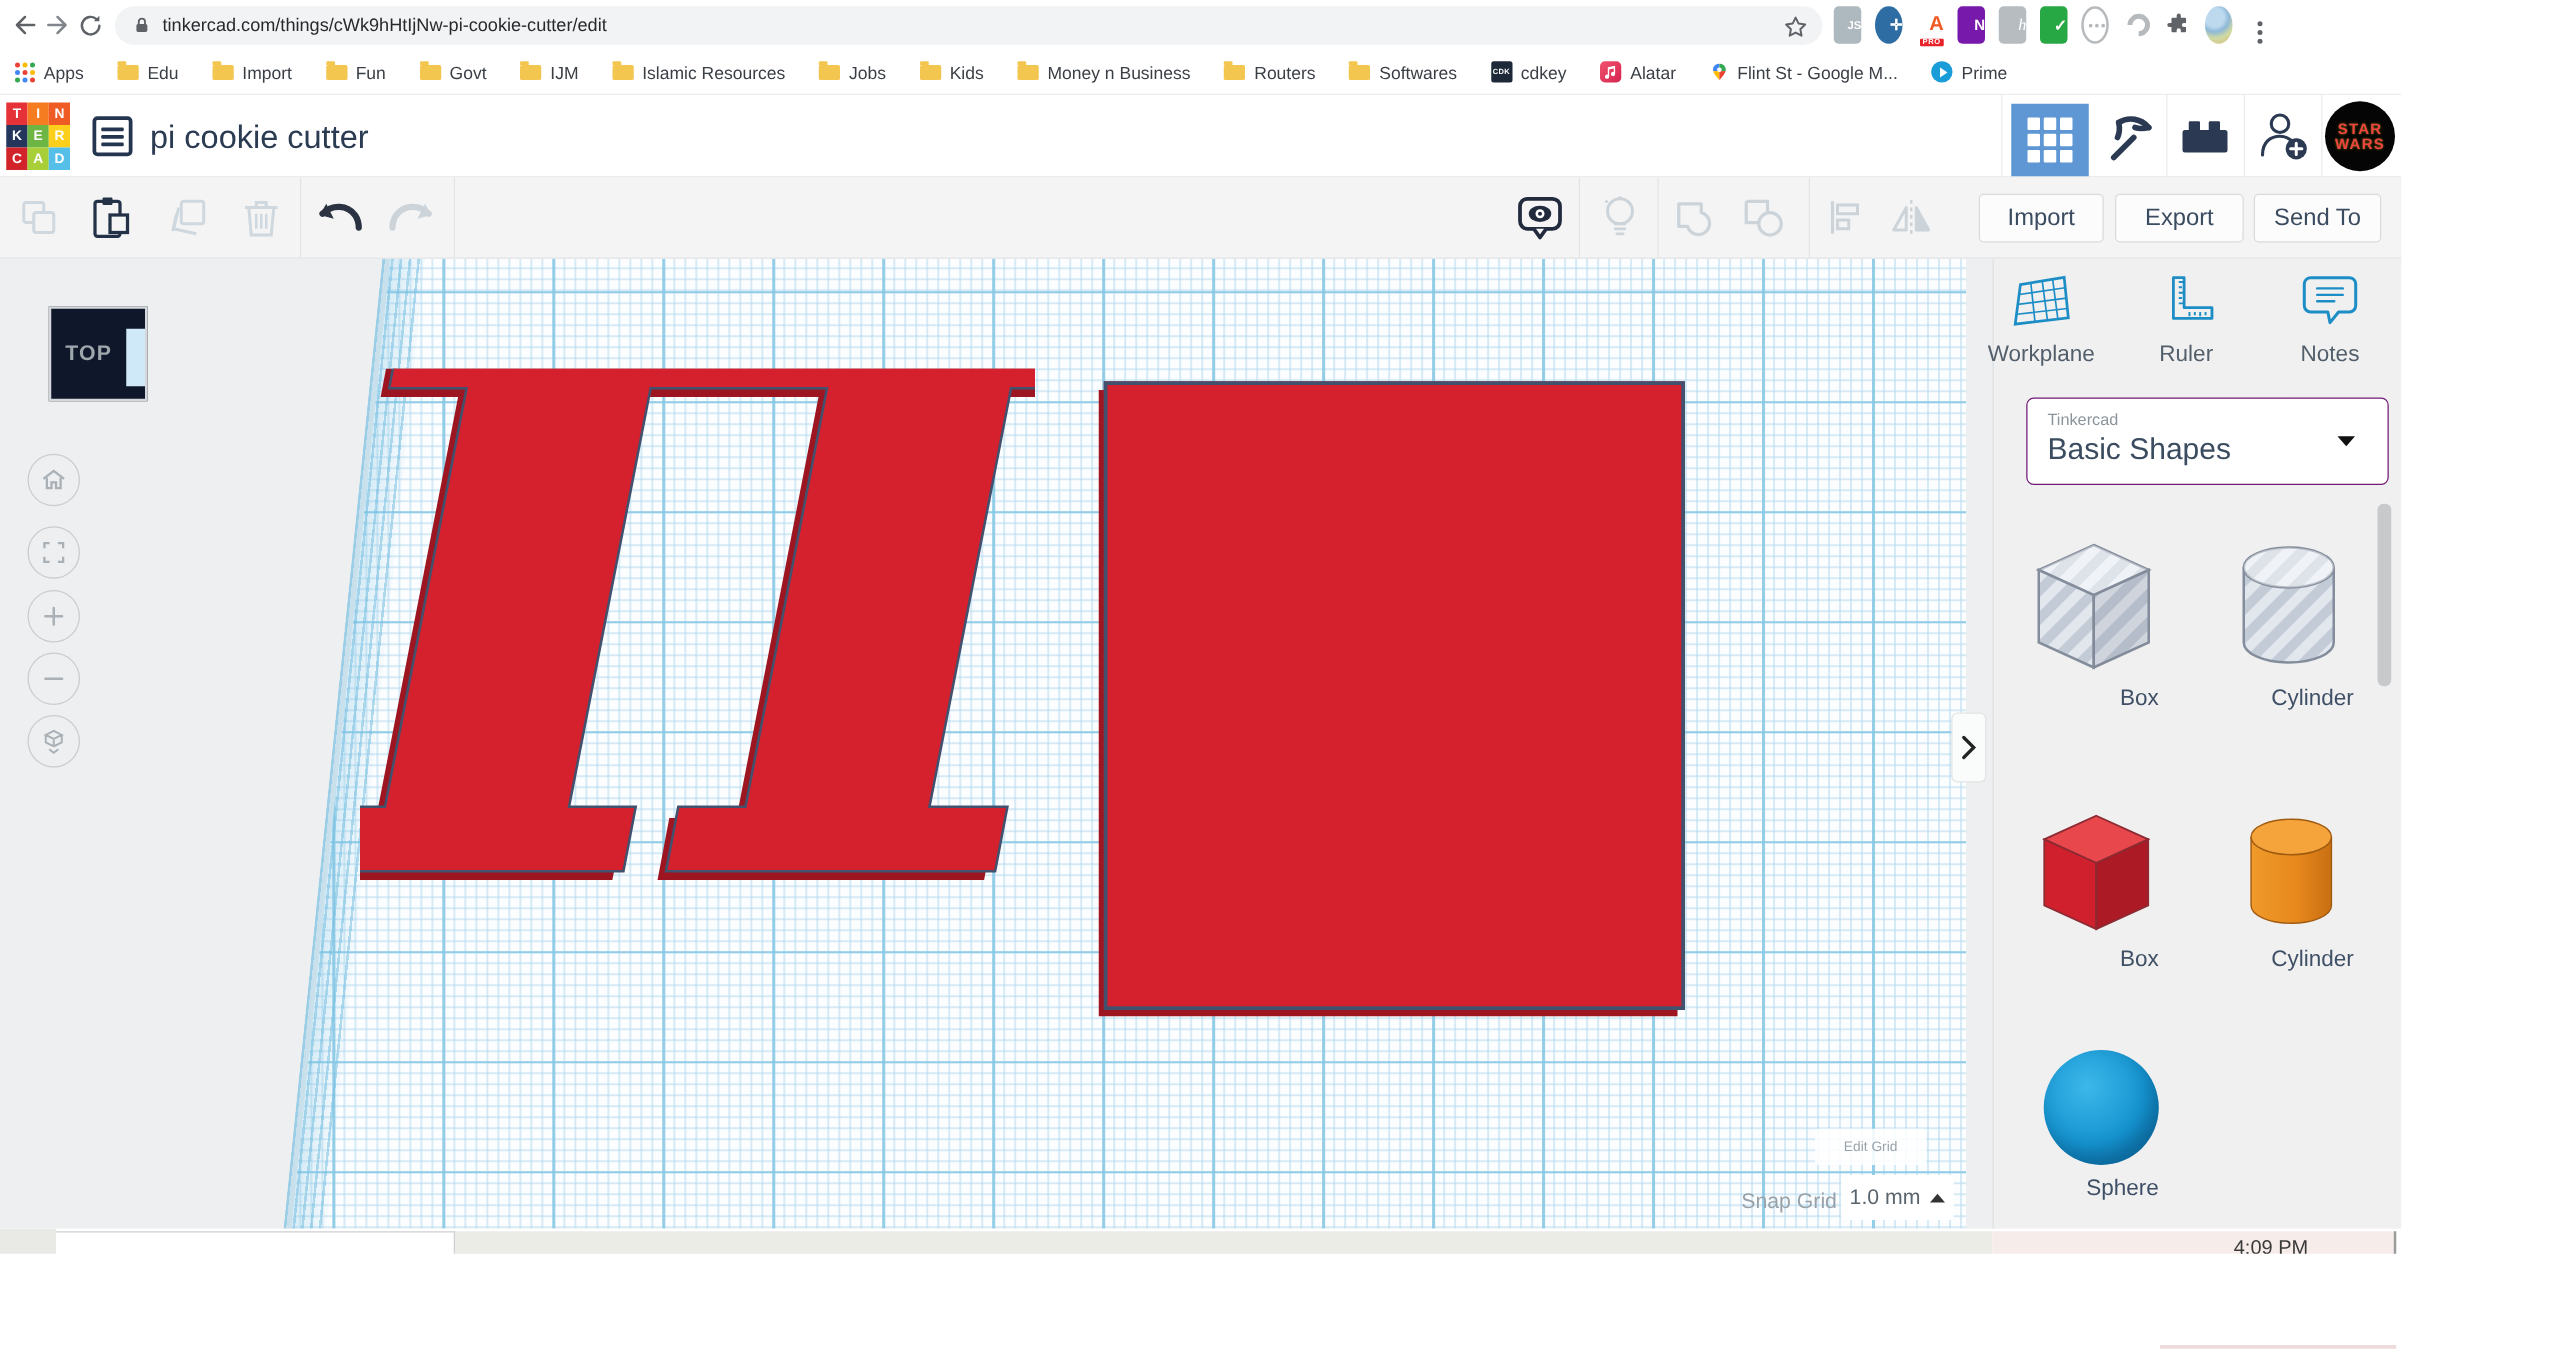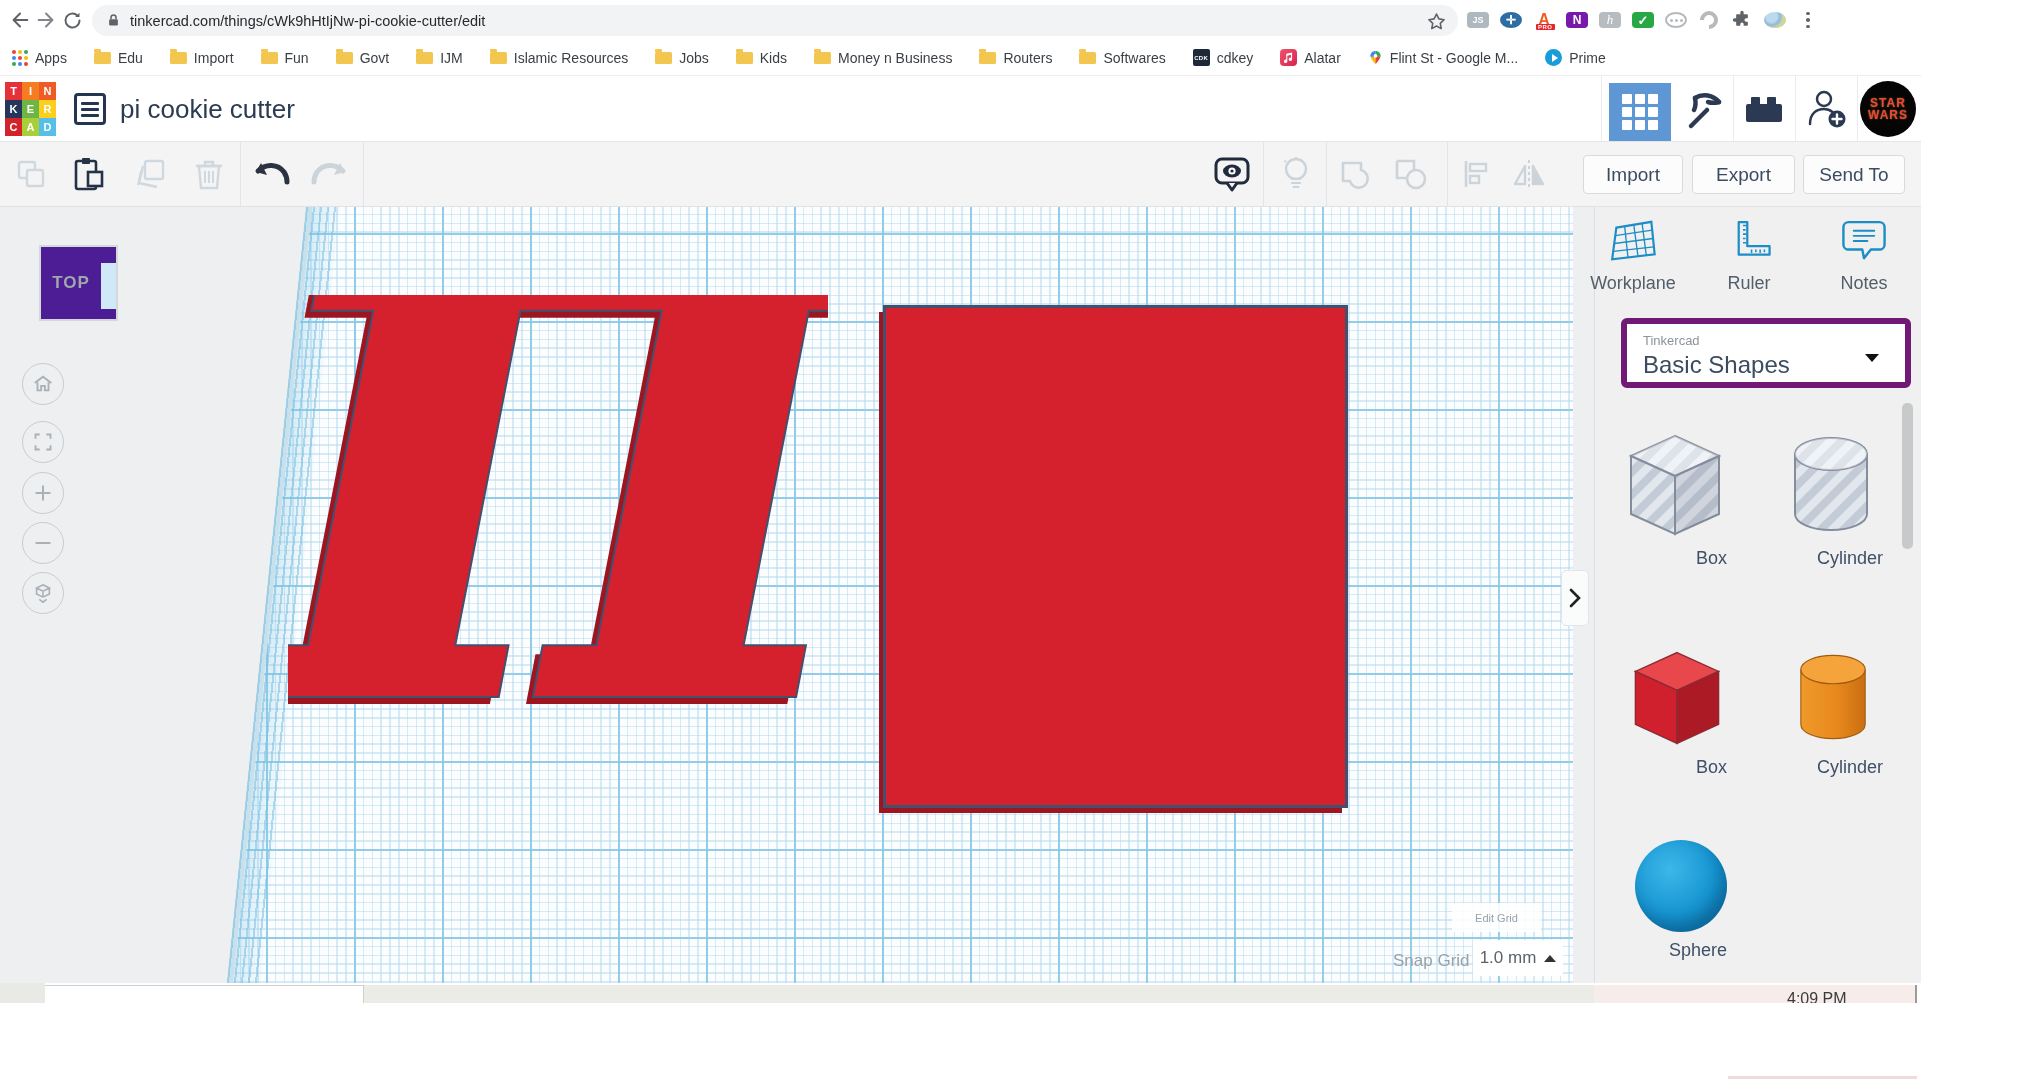--- a/index.html
+++ b/index.html
@@ -7,21 +7,21 @@
 .screen{position:relative;width:2040px;height:1086px;background:#fff;overflow:hidden;}
 svg{display:block;}
 
 
 .chrome-bar{position:absolute;left:0;top:0;width:1921px;height:40px;background:#fff;}
 .nav-ic{position:absolute;top:5px;width:30px;height:30px;display:flex;align-items:center;justify-content:center;border-radius:50%;}
 .addr-pill{position:absolute;left:92px;top:5px;width:1366px;height:31px;background:#f1f3f4;border-radius:16px;display:flex;align-items:center;padding:0 14px;}
 .url-text{margin-left:9px;font-size:14.5px;color:#27292d;white-space:nowrap;}
 .star-btn{position:absolute;right:9px;top:3px;width:26px;height:26px;display:flex;align-items:center;justify-content:center;}
 .ext-row{position:absolute;left:1467px;top:8px;height:24px;display:flex;gap:11px;align-items:center;}
-.ext{width:22px;height:16px;display:flex;align-items:center;justify-content:center;flex:0 0 auto;}
+.ext{width:22px;height:30px;display:flex;align-items:center;justify-content:flex-end;flex:0 0 auto;}
 .ext-js{background:#aeb8bf;border-radius:4px;color:#fff;font-size:9px;font-weight:bold;}
 .ext-circle-plus{background:#2d6da3;border-radius:50%;color:#fff;font-size:12px;font-weight:bold;}
 .ext-apro{position:relative;color:#f05a23;font-weight:bold;font-size:16px;}
 .ext-apro .pro{position:absolute;left:3px;bottom:-2px;background:#e8232a;color:#fff;font-size:6px;font-weight:bold;padding:0 2px;border-radius:1px;letter-spacing:.5px;}
 .ext-onenote{background:#7719aa;border-radius:4px;color:#fff;font-size:12px;font-weight:bold;}
 .ext-honey{background:#b7bcc0;border-radius:4px;color:#fff;font-size:13px;font-style:italic;font-family:"Liberation Serif",serif;}
 .ext-check{background:#28a745;border-radius:4px;color:#fff;font-size:13px;font-weight:bold;}
 .ext-dots{border:2px solid #b6babd;border-radius:50%;background:#fff;}
 .ext-dots i{width:3px;height:3px;border-radius:50%;background:#b6babd;margin:0 1px;}
 .ext-magnet{border:4px solid #b6babd;border-bottom-color:transparent;border-radius:50%;width:18px;height:18px;transform:rotate(45deg);}
@@ -75,36 +75,36 @@
   repeating-linear-gradient(to bottom,rgba(176,216,238,.50) 0 1.5px,transparent 1.5px 8.8px),
   #fcfdfe;
  background-position:2px 26px,2px 26px,2px 26px,2px 26px,0 0;
  clip-path:polygon(312px 0,1573px 0,1573px 776px,233px 776px);}
 .edge-band{position:absolute;left:306px;top:0;width:34px;height:776px;transform:skewX(-5.82deg);transform-origin:top left;
  background:repeating-linear-gradient(to right,rgba(120,192,226,.55) 0 2px,rgba(120,192,226,0) 2px 7px),linear-gradient(to right,rgba(120,192,226,.35),rgba(120,192,226,.05));}
 .pi-wrap{position:absolute;left:288px;top:88px;width:540px;height:515px;}
 .pi-back{font-family:"DejaVu Serif",serif;font-style:italic;font-weight:bold;font-size:840px;fill:#9c1520;}
 .pi-front{font-family:"DejaVu Serif",serif;font-style:italic;font-weight:bold;font-size:840px;fill:#d5212e;stroke:#42516d;stroke-width:4px;paint-order:stroke;}
 .red-square{position:absolute;left:883px;top:98px;width:465px;height:503px;background:#d5212e;border:3px solid #42516d;box-shadow:-5px 6px 0 -1px #9c1520;}
-.viewcube{position:absolute;left:39px;top:38px;width:79px;height:76px;background:#4c1d95;border:2px solid #d5d8da;}
+.viewcube{position:absolute;left:39px;top:38px;width:79px;height:76px;background:#0f172a;border:2px solid #d5d8da;}
 .viewcube .face-strip{position:absolute;right:0;top:16px;width:15px;height:46px;background:#cfe9f8;}
 .viewcube .vc-label{position:absolute;left:0;top:0;right:15px;bottom:0;display:flex;align-items:center;justify-content:center;font-size:17px;font-weight:bold;color:#9fa6ac;letter-spacing:1px;}
 .nav-circle{position:absolute;left:22px;width:42px;height:42px;border:1.5px solid #c8cdd0;border-radius:50%;display:flex;align-items:center;justify-content:center;background:transparent;}
 .editgrid-btn{position:absolute;left:1452px;top:696px;width:89px;height:29px;background:rgba(255,255,255,.88);border-radius:3px;display:flex;align-items:center;justify-content:center;font-size:11px;color:#98a2aa;}
 .snap-label{position:absolute;left:1393px;top:744px;font-size:17px;color:#98a2aa;}
 .snap-dd{position:absolute;left:1473px;top:733px;width:90px;height:36px;background:#fff;border-radius:3px;display:flex;align-items:center;justify-content:center;gap:8px;font-size:17px;color:#5a646c;}
 .caret-up{width:0;height:0;border-left:6px solid transparent;border-right:6px solid transparent;border-bottom:7px solid #333;}
 .caret-down{width:0;height:0;border-left:7px solid transparent;border-right:7px solid transparent;border-top:8px solid #111;}
 .chevtab{position:absolute;left:1561px;top:363px;width:28px;height:56px;background:#fafbfb;border:1px solid #e2e4e5;border-radius:5px;display:flex;align-items:center;justify-content:center;}
 
 
 .panel{position:absolute;left:1594px;top:0;width:327px;height:776px;background:#f0f0f1;border-left:1px solid #dcdedf;}
 .ptab{position:absolute;top:10px;width:96px;display:flex;flex-direction:column;align-items:center;gap:8px;}
 .ptab .plabel{font-size:18px;color:#525f6b;}
-.libbox{position:absolute;left:26px;top:111px;width:290px;height:70px;background:#fff;border:6px solid #701a75;border-radius:6px;}
+.libbox{position:absolute;left:26px;top:111px;width:290px;height:70px;background:#fff;border:1px solid #701a75;border-radius:6px;}
 .lib-brand{position:absolute;left:16px;top:9px;font-size:13px;color:#8b949c;}
 .lib-name{position:absolute;left:16px;top:27px;font-size:24px;color:#3b4c60;}
 .lib-caret{position:absolute;right:26px;top:30px;}
 .shape-cell{position:absolute;width:110px;display:flex;flex-direction:column;align-items:flex-end;}
 .shape-label{font-size:18px;color:#3f5066;margin-top:8px;}
 .sphere{width:92px;height:92px;border-radius:50%;background:radial-gradient(circle at 38% 32%,#3cb8ea,#1593cf 55%,#0b6ea6 95%);box-shadow:inset -6px -10px 14px rgba(0,40,70,.25);}
 .pscroll{position:absolute;left:307px;top:196px;width:11px;height:146px;border-radius:5px;background:#c7c9ca;}
 
 
 .bottom-strip{position:absolute;left:0;top:983px;width:1921px;height:20px;background:#fff;}

